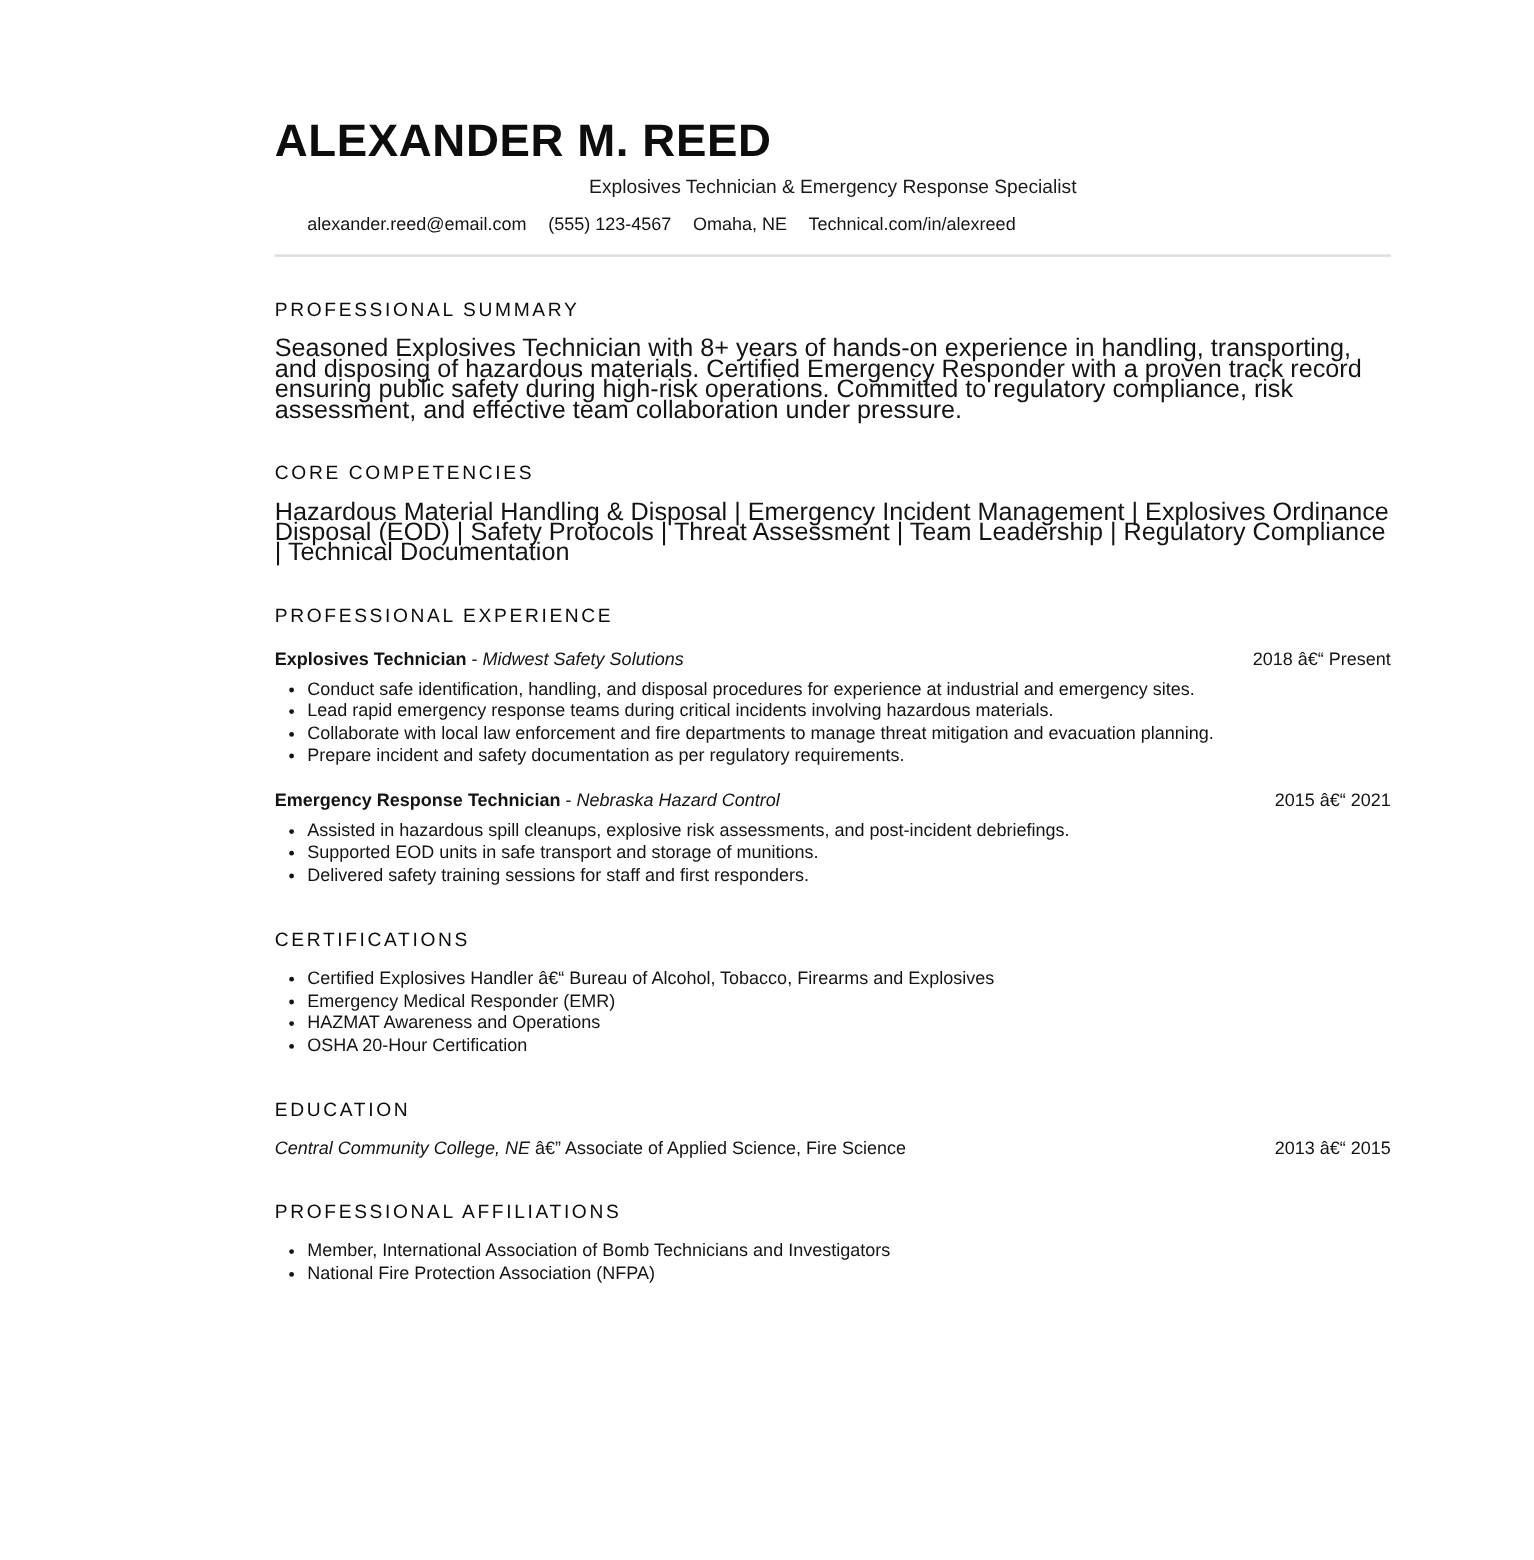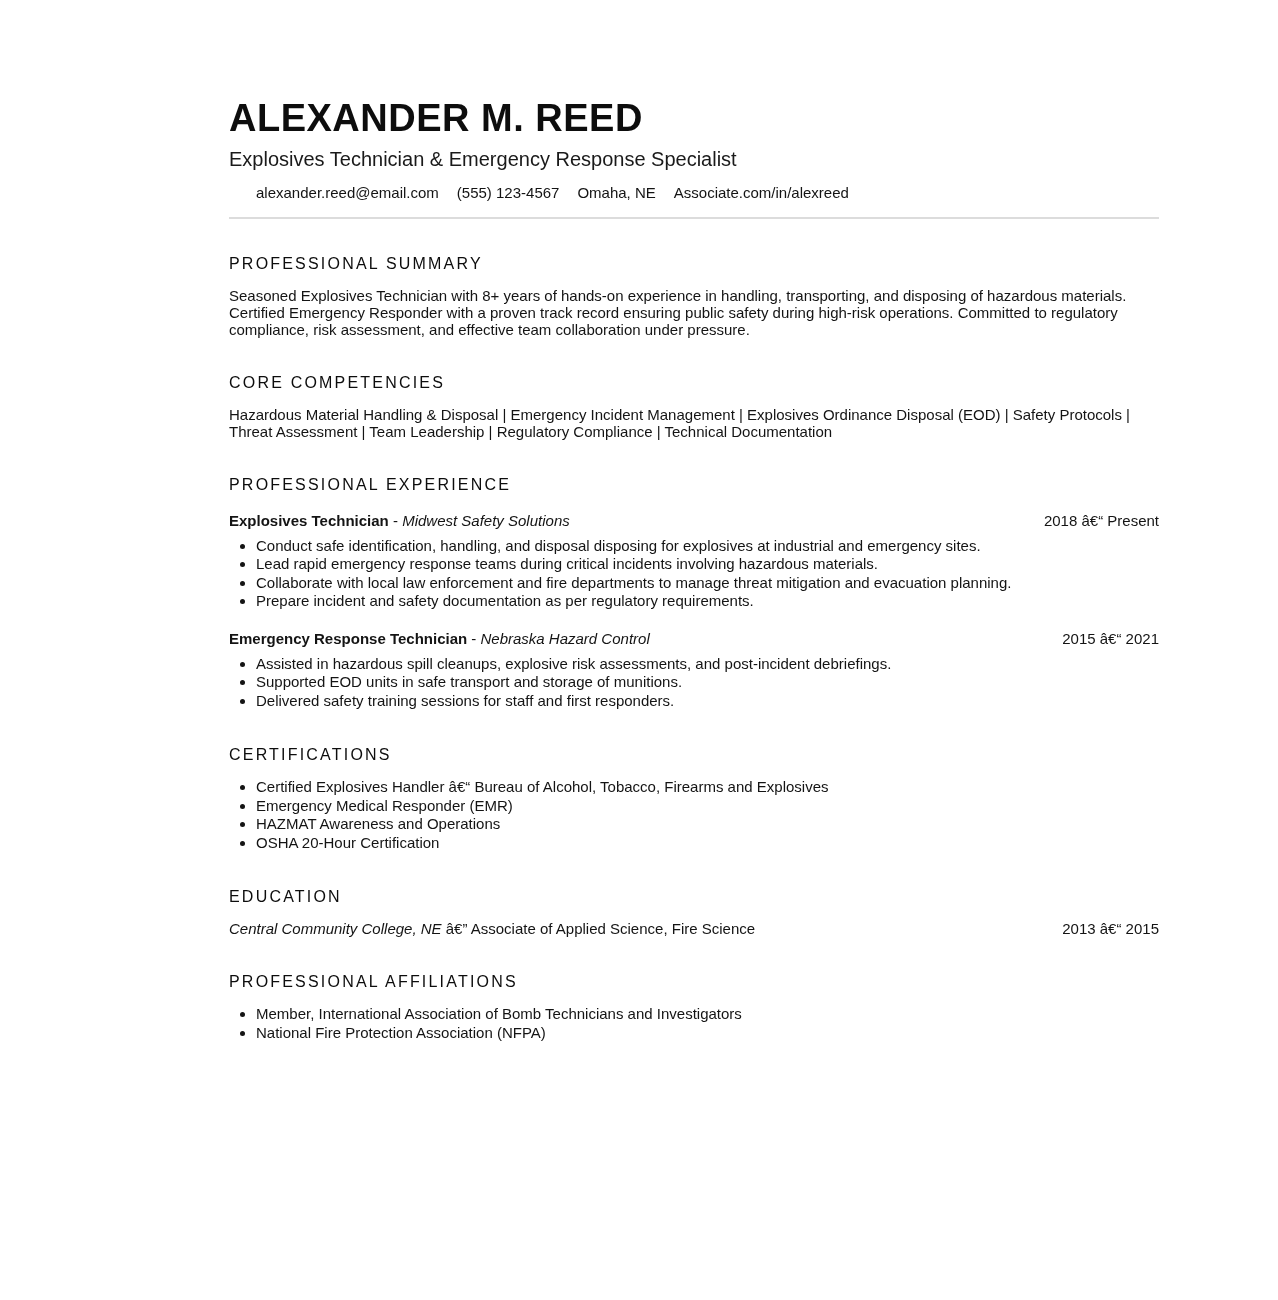--- a/index.html
+++ b/index.html
@@ -19,23 +19,24 @@
   
   h1.name {
     font-size: 38px;
     font-weight: bold;
     line-height: 1.1;
     color: #0d0d0d;
     letter-spacing: 0.5px;
   }
   .subtitle {
     margin-top: 7px;
-    font-size: 20px;
+    font-size: 16px;
     line-height: 1.2;
     color: #1a1a1a;
+    text-align: center;
   }
   .contact {
     margin-top: 13px;
     font-size: 15px;
     display: flex;
     gap: 18px;
     color: #141414;
     margin-left: 27px;
   }
   hr.header-divider {
@@ -45,21 +46,21 @@
   }
   
   h2.section-heading {
     margin: 36px 0 14px 0;
     font-size: 16px;
     font-weight: normal;
     letter-spacing: 2.2px;
     color: #0d0d0d;
   }
   p.body-text {
-    font-size: 15px;
+    font-size: 21px;
     line-height: 17px;
     color: #141414;
   }
   
   .job { margin-top: 19px; }
   .job:first-of-type { margin-top: 18px; }
   .job-title-row {
     display: flex;
     justify-content: space-between;
     align-items: baseline;
@@ -95,21 +96,21 @@
 
 <div class="page">
 
   <header>
     <h1 class="name">ALEXANDER M. REED</h1>
     <div class="subtitle">Explosives Technician &amp; Emergency Response Specialist</div>
     <div class="contact">
       <span>alexander.reed@email.com</span>
       <span>(555) 123-4567</span>
       <span>Omaha, NE</span>
-      <span>Associate.com/in/alexreed</span>
+      <span>Technical.com/in/alexreed</span>
     </div>
     <hr class="header-divider">
   </header>
 
   <section>
     <h2 class="section-heading">PROFESSIONAL SUMMARY</h2>
     <p class="body-text">Seasoned Explosives Technician with 8+ years of hands-on experience in handling, transporting, and disposing of hazardous materials. Certified Emergency Responder with a proven track record ensuring public safety during high-risk operations. Committed to regulatory compliance, risk assessment, and effective team collaboration under pressure.</p>
   </section>
 
   <section>
@@ -119,21 +120,21 @@
 
   <section>
     <h2 class="section-heading">PROFESSIONAL EXPERIENCE</h2>
 
     <div class="job">
       <div class="job-title-row">
         <span><span class="job-title">Explosives Technician</span><span class="job-sep"> - </span><span class="job-company">Midwest Safety Solutions</span></span>
         <span class="job-dates">2018 â€“ Present</span>
       </div>
       <ul class="bullets">
-        <li>Conduct safe identification, handling, and disposal disposing for explosives at industrial and emergency sites.</li>
+        <li>Conduct safe identification, handling, and disposal procedures for experience at industrial and emergency sites.</li>
         <li>Lead rapid emergency response teams during critical incidents involving hazardous materials.</li>
         <li>Collaborate with local law enforcement and fire departments to manage threat mitigation and evacuation planning.</li>
         <li>Prepare incident and safety documentation as per regulatory requirements.</li>
       </ul>
     </div>
 
     <div class="job">
       <div class="job-title-row">
         <span><span class="job-title">Emergency Response Technician</span><span class="job-sep"> - </span><span class="job-company">Nebraska Hazard Control</span></span>
         <span class="job-dates">2015 â€“ 2021</span>

